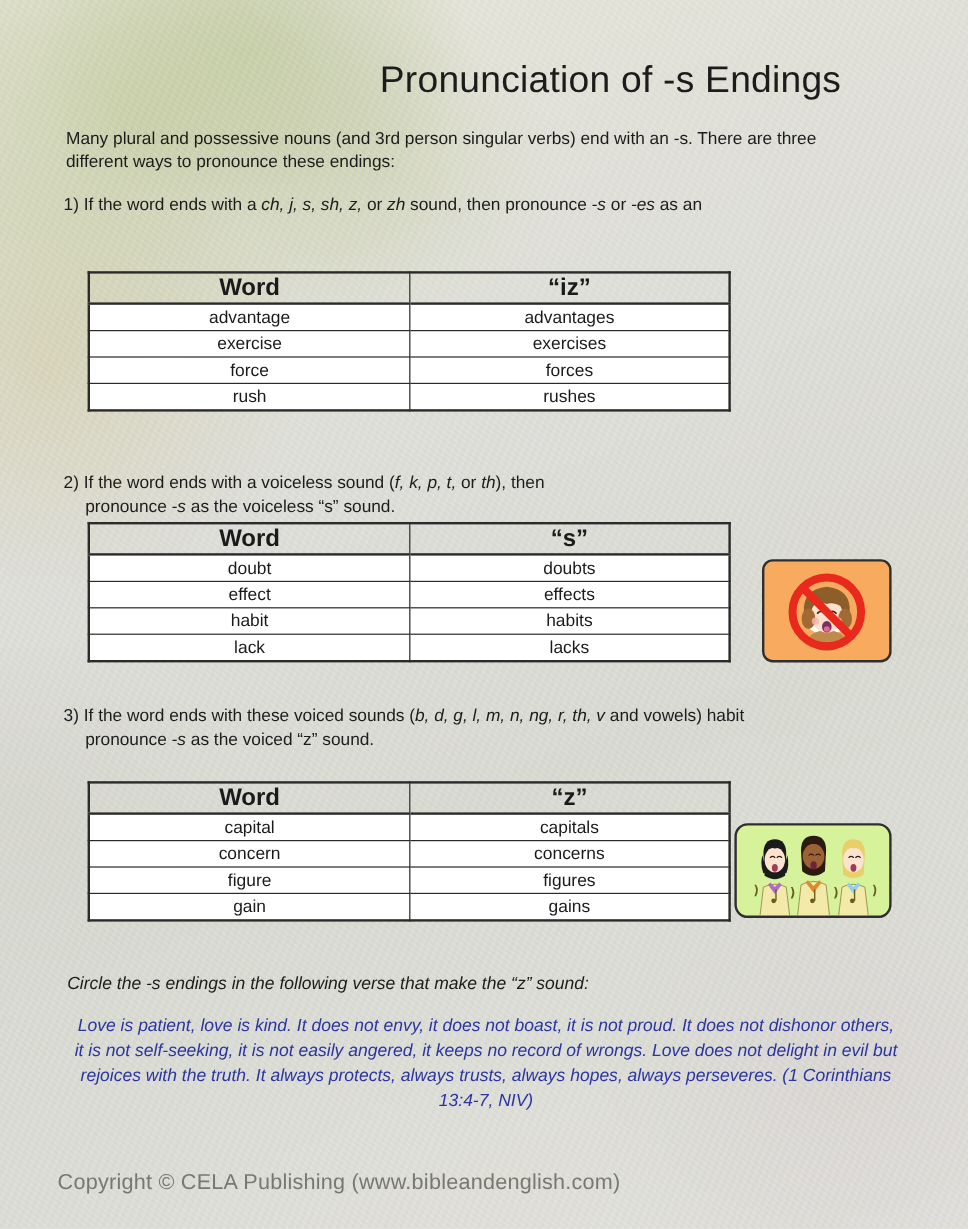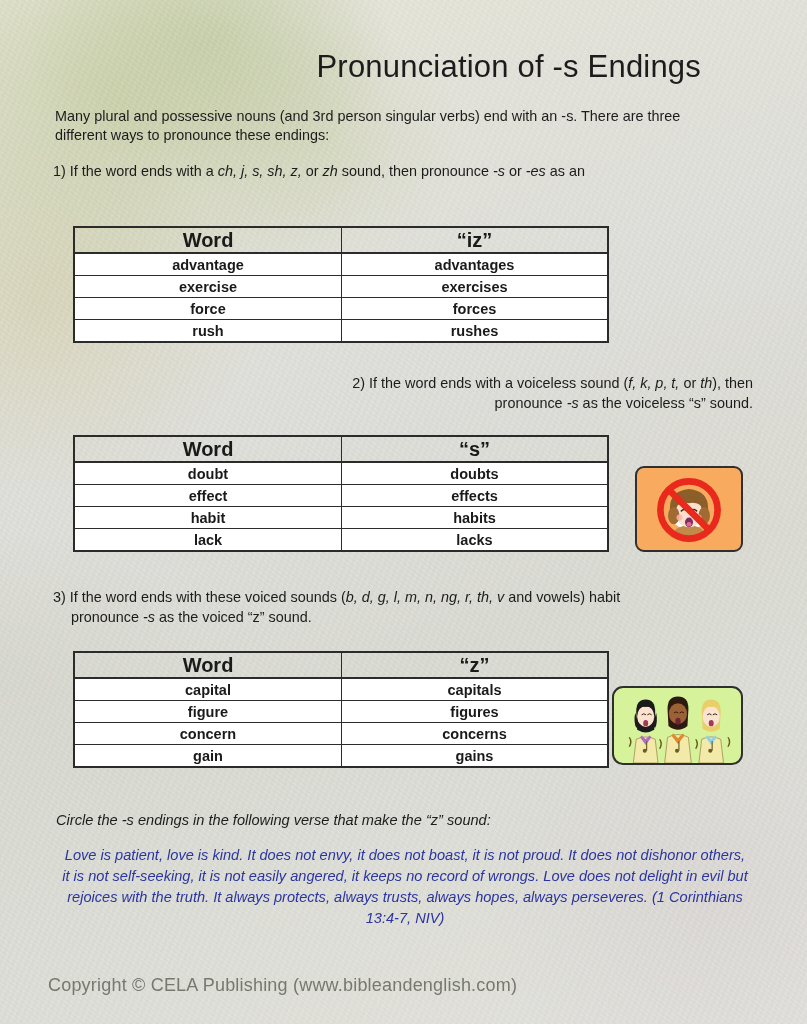--- a/index.html
+++ b/index.html
@@ -76,21 +76,21 @@
     left: 53px;
     width: 700px;
     font-size: 14.4px;
     line-height: 19.5px;
     color: #1c1c1c;
   }
   .rule .num { display: inline; }
   .rule .rtext { display: inline; }
   .rule .ind { display: block; padding-left: 18px; }
   .rule-1 { top: 162px; }
-  .rule-2 { top: 374px; text-align: right; }
+  .rule-2 { top: 394px; }
   .rule-3 { top: 588px; }
   em.it { font-style: italic; }
 
   
   .wtable {
     position: absolute;
     left: 73px;
     width: 531px;
     border-collapse: collapse;
     table-layout: fixed;
@@ -98,21 +98,21 @@
   }
   .wtable-1 { top: 226px; }
   .wtable-2 { top: 435px; }
   .wtable-3 { top: 651px; }
   .wtable td, .wtable th {
     border: 1px solid #2b2b2b;
     text-align: center;
     font-size: 14.5px;
     height: 21px;
     padding: 0;
-    font-weight: 700;
+    font-weight: 400;
     color: #1a1a1a;
   }
   .wtable thead th {
     background: transparent;
     font-weight: bold;
     font-size: 20px;
     height: 24px;
     border-bottom: 2px solid #2b2b2b;
   }
   .wtable tbody td {
@@ -299,26 +299,26 @@
           <th class="col-a">Word</th>
           <th class="col-b">“z”</th>
         </tr>
       </thead>
       <tbody>
         <tr>
           <td>capital</td>
           <td>capitals</td>
         </tr>
         <tr>
+          <td>concern</td>
+          <td>concerns</td>
+        </tr>
+        <tr>
           <td>figure</td>
           <td>figures</td>
-        </tr>
-        <tr>
-          <td>concern</td>
-          <td>concerns</td>
         </tr>
         <tr>
           <td>gain</td>
           <td>gains</td>
         </tr>
       </tbody>
     </table>
 
     <div class="clip-green">
       <svg viewBox="0 0 131 79" width="127" height="75">

